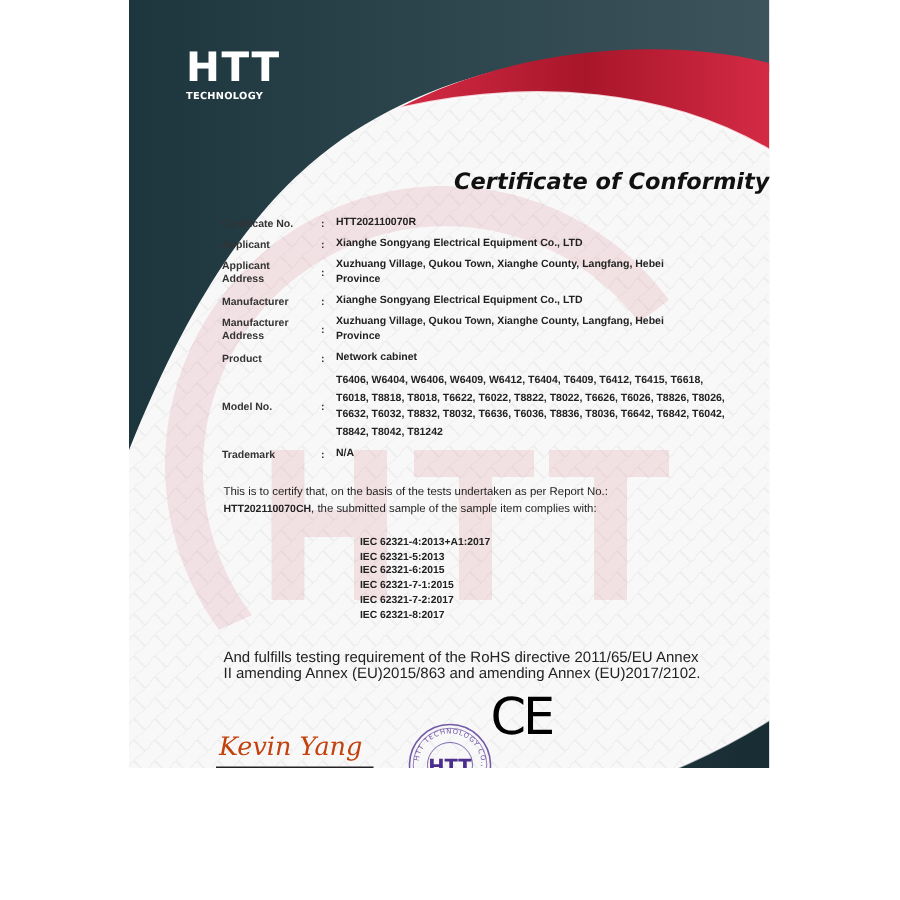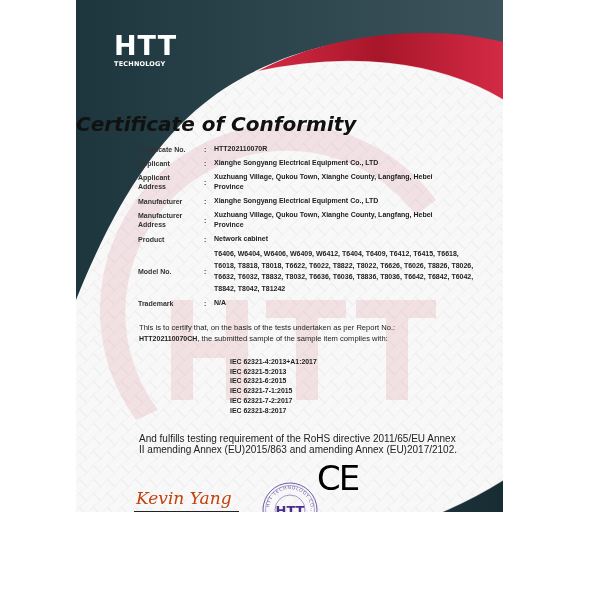--- a/index.html
+++ b/index.html
@@ -1,22 +1,22 @@
 <!DOCTYPE html>
 <html><head>
   <meta charset="utf-8">
   <style>
     html, body { margin:0; padding:0; }
     body { width:600px; height:600px; background:#ffffff; position:relative; overflow:hidden; font-family:"Liberation Sans", sans-serif; }
-    .page { position:absolute; left:76px; top:0; width:427px; height:512px; overflow:hidden; background:#f7f7f7; }
+    .page { position:absolute; left:86px; top:0; width:427px; height:512px; overflow:hidden; background:#f7f7f7; }
     .bg-svg { position:absolute; left:0; top:0; width:427px; height:600px; }
     .logo { position:absolute; left:38px; top:33px; color:#fff; }
     .logo-main { font-family:"DejaVu Sans", sans-serif; font-weight:bold; font-size:27px; line-height:26px; letter-spacing:1px; }
     .logo-sub { font-family:"DejaVu Sans", sans-serif; font-weight:bold; font-size:6.5px; letter-spacing:0.2px; margin-top:1px; }
-    .title { position:absolute; left:0; width:427px; top:112px; text-align:left; font-family:"DejaVu Sans", sans-serif; font-style:italic; font-weight:bold; font-size:20px; color:#111; }
+    .title { position:absolute; left:0; width:427px; top:112px; text-align:right; font-family:"DejaVu Sans", sans-serif; font-style:italic; font-weight:bold; font-size:15px; color:#111; }
     .fields { position:absolute; left:62px; top:144px; width:340px; font-size:7px; font-weight:bold; color:#222; }
     .row { display:flex; align-items:center; margin-bottom:4px; }
     .lbl { width:66px; line-height:9px; color:#333; }
     .colon { width:10px; text-align:left; color:#333; }
     .val { flex:1; line-height:10px; color:#222; }
     .para { position:absolute; left:63px; top:323px; width:300px; font-size:7.6px; color:#222; line-height:10.5px; }
     .para b { font-weight:bold; font-size:7px; }
     .standards { position:absolute; left:154px; top:357px; font-size:6.9px; font-weight:bold; color:#222; line-height:9.7px; }
     .rohs { position:absolute; left:63px; top:434px; width:320px; font-size:10px; color:#222; line-height:10.5px; }
     .ce { position:absolute; left:208px; top:458px; font-family:"DejaVu Sans", sans-serif; font-size:34px; font-weight:normal; color:#000; letter-spacing:-2px;margin-left:33px; }

